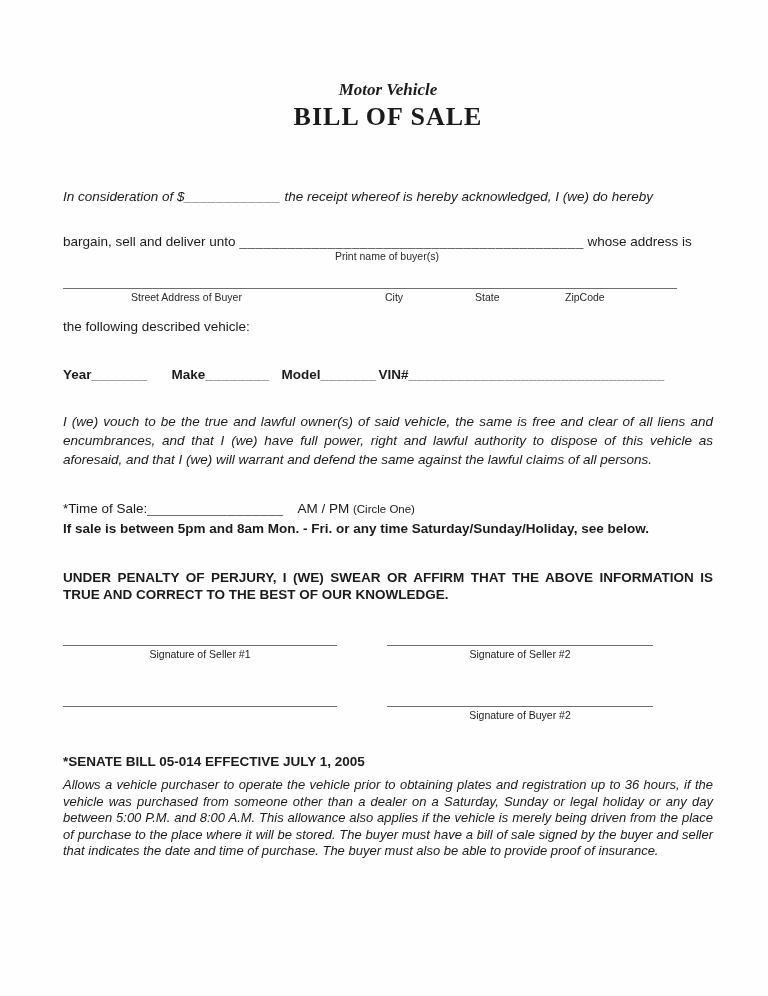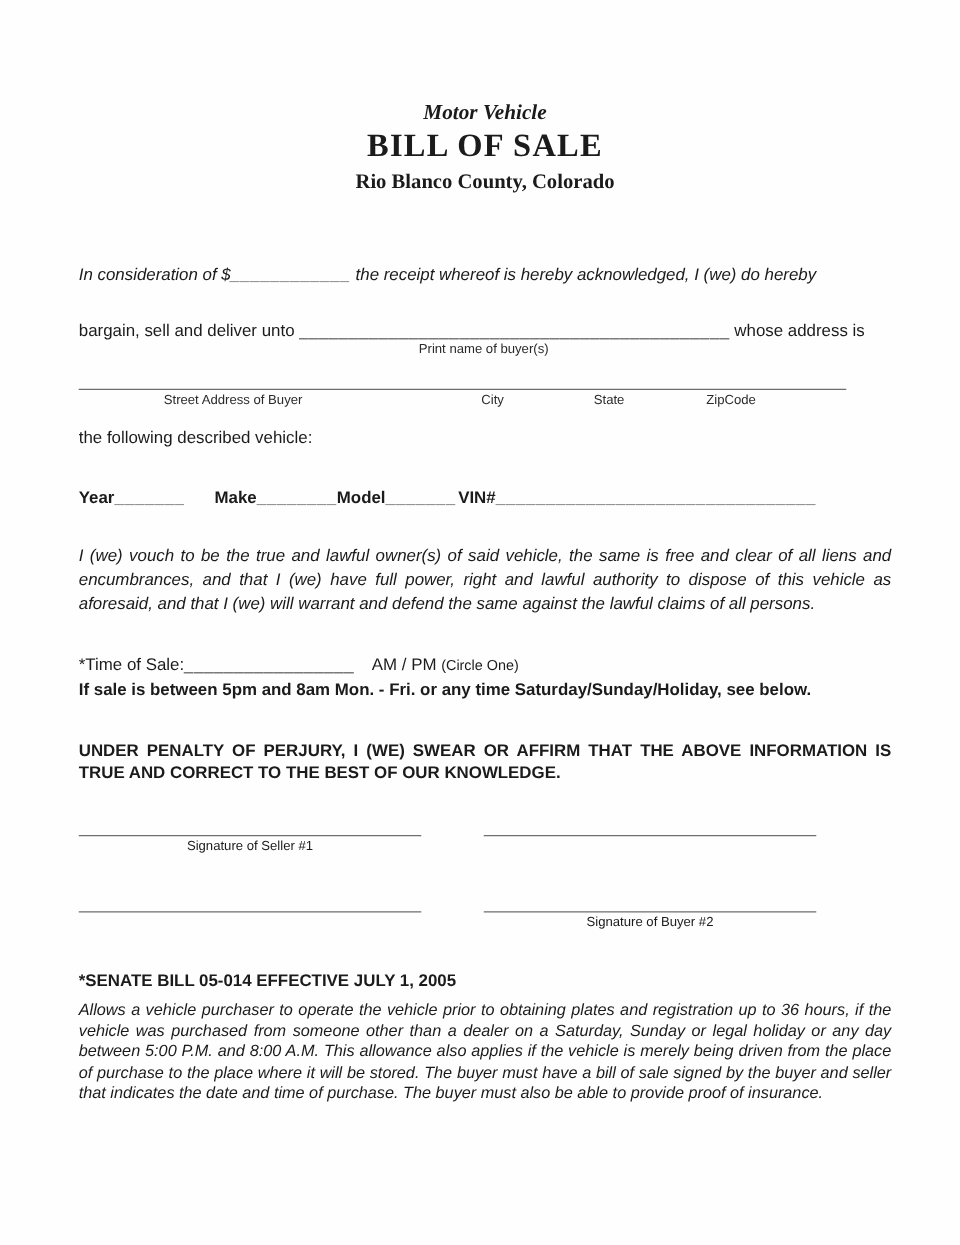--- a/index.html
+++ b/index.html
@@ -56,21 +56,21 @@
   .address-labels span { position: absolute; top: 0; }
   .addr-street { left: 68px; }
   .addr-city   { left: 322px; }
   .addr-state  { left: 412px; }
   .addr-zip    { left: 502px; }
 
   .p-vehicle-intro { margin-top: 13px; }
 
   .vehicle-line { margin-top: 33px; font-weight: bold; }
   .vf-year  { margin-right: 24px; }
-  .vf-make  { margin-right: 0; }
+  .vf-make  { margin-right: 12px; }
   .vf-model { margin-right: 2px; }
 
   .p-ownership {
     margin-top: 30px;
     font-style: italic;
     text-align: justify;
     line-height: 19px;
     width: 650px;
   }
 
@@ -110,21 +110,20 @@
 </style>
 </head>
 <body>
 
 <div class="page">
   <div class="content">
 
     <div class="title-block">
       <div class="title-sub">Motor Vehicle</div>
       <div class="title-main">BILL OF SALE</div>
-      <div class="title-county">Rio Blanco County, Colorado</div>
     </div>
 
     <p class="body-text p-consideration"><span>In consideration of $</span><span class="blank">____________</span><span> the receipt whereof is hereby acknowledged, I (we) do hereby</span></p>
 
     <p class="body-text p-deliver"><span>bargain, sell and deliver unto </span><span class="blank">___________________________________________</span><span> whose address is</span></p>
     <div class="caption-small print-name-caption">Print name of buyer(s)</div>
 
     <div class="address-line"></div>
     <div class="address-labels caption-small">
       <span class="addr-street">Street Address of Buyer</span>
@@ -146,20 +145,21 @@
 
     <p class="body-text p-perjury">UNDER PENALTY OF PERJURY, I (WE) SWEAR OR AFFIRM THAT THE ABOVE INFORMATION IS TRUE AND CORRECT TO THE BEST OF OUR KNOWLEDGE.</p>
 
     <div class="sig-grid">
       <div class="sig-cell-left">
         <div class="sig-line"></div>
         <div class="sig-label">Signature of Seller #1</div>
       </div>
       <div class="sig-cell-right">
         <div class="sig-line"></div>
+        <div class="sig-label">Signature of Seller #2</div>
       </div>
     </div>
 
     <div class="sig-grid sig-row2">
       <div class="sig-cell-left">
         <div class="sig-line"></div>
       </div>
       <div class="sig-cell-right">
         <div class="sig-line"></div>
         <div class="sig-label">Signature of Buyer #2</div>

